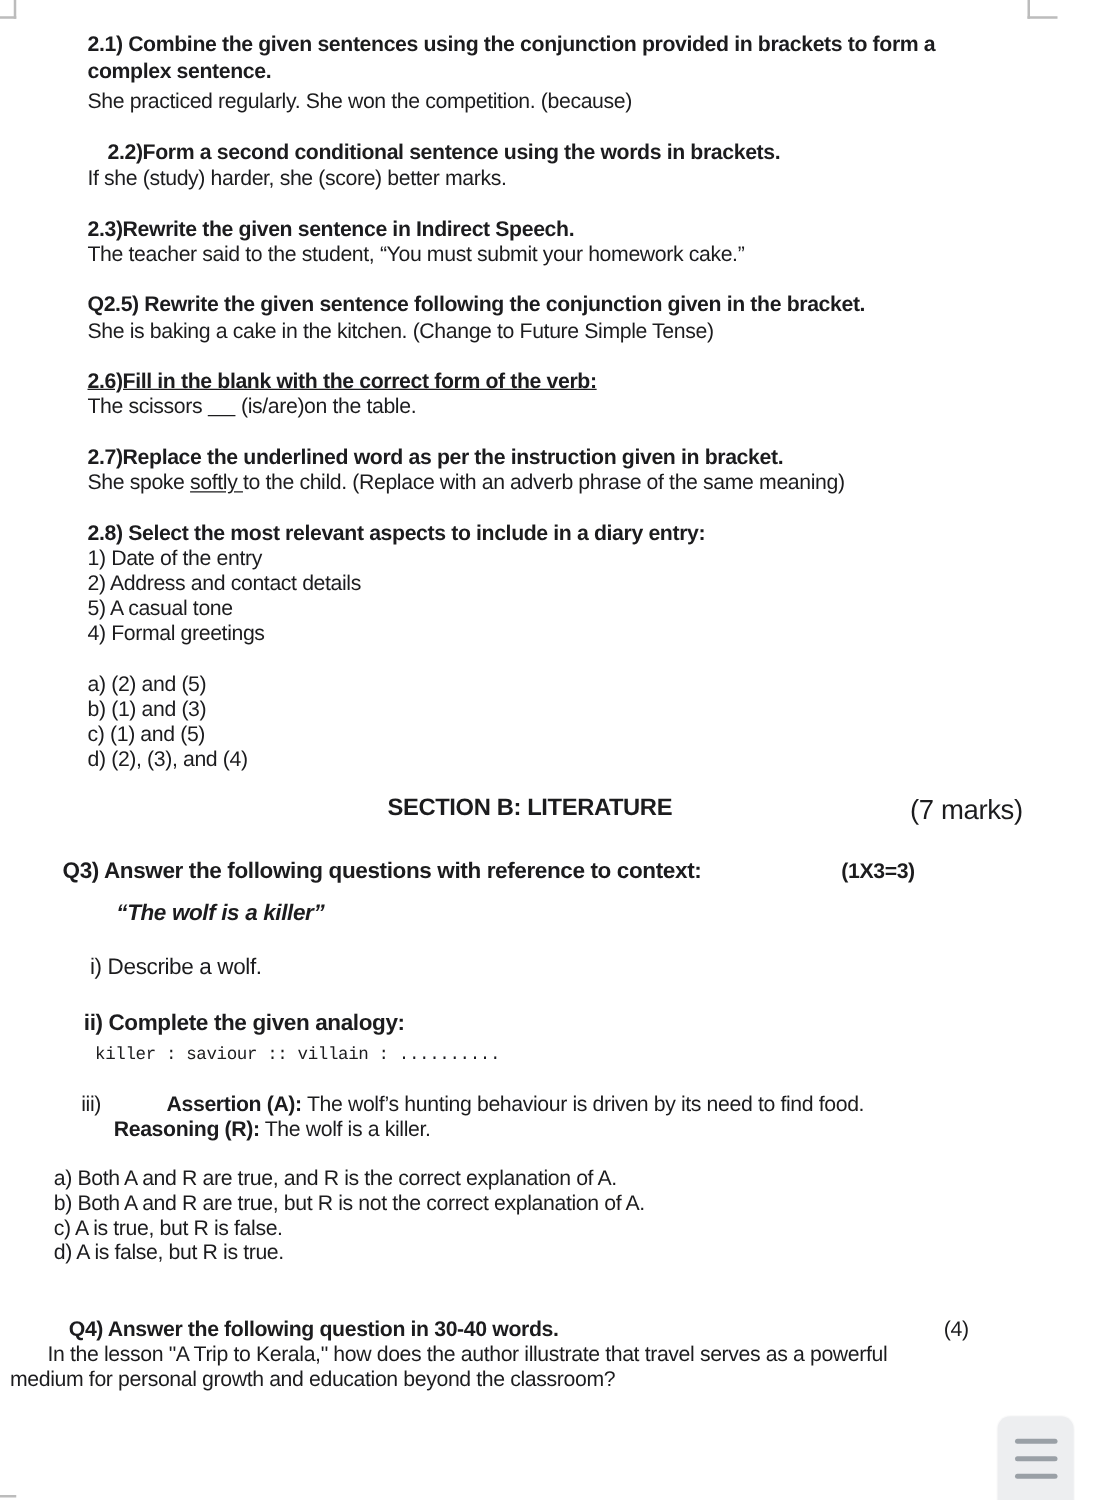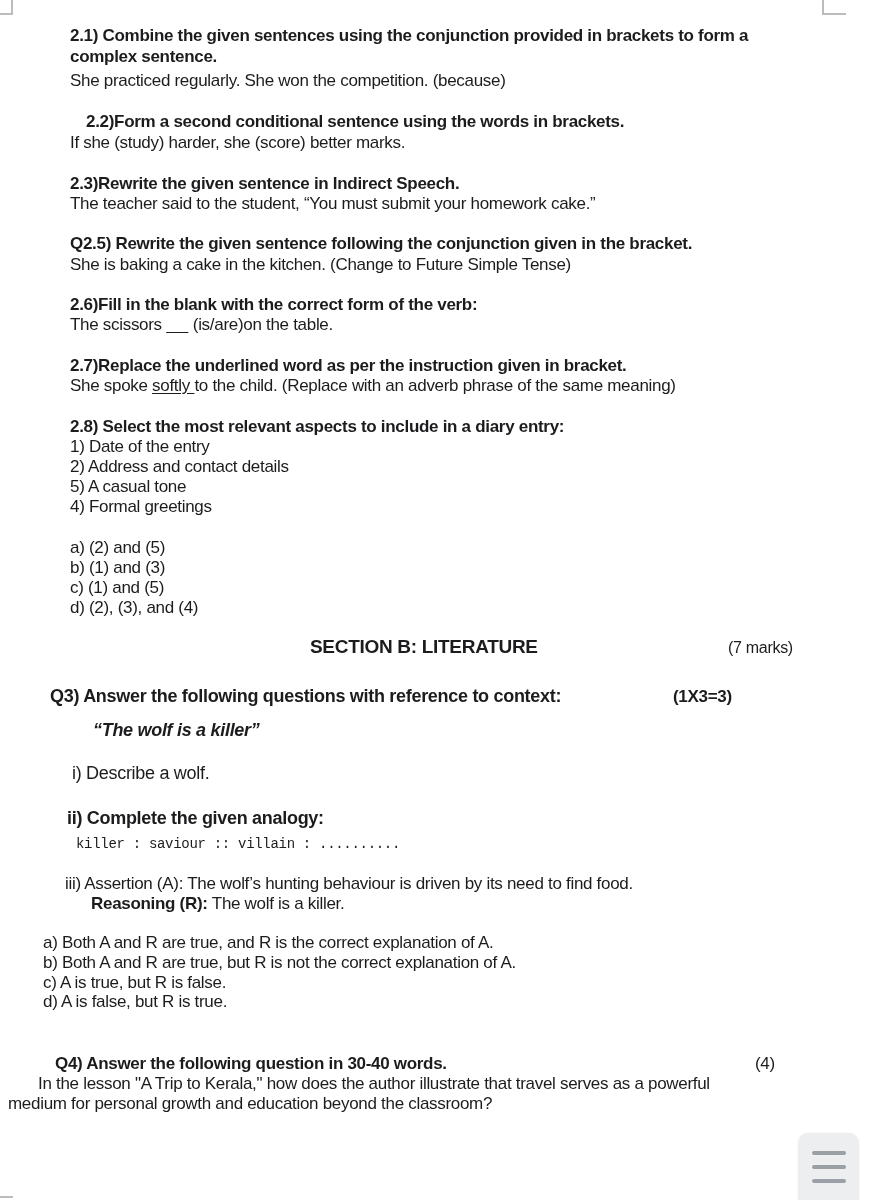--- a/index.html
+++ b/index.html
@@ -84,42 +84,42 @@
   <div class="doc-lines">
       <div class="doc-line" style="top: 26px; left: 70px;"><span style="font-weight: 700;">2.1) Combine the given sentences using the conjunction provided in brackets to form a</span></div>
       <div class="doc-line" style="top: 47px; left: 70px;"><span style="font-weight: 700;">complex sentence.</span></div>
       <div class="doc-line" style="top: 71px; left: 70px;"><span>She practiced regularly. She won the competition. (because)</span></div>
       <div class="doc-line" style="top: 112px; left: 70px;"><span style="font-weight: 700; margin-left: 16px;">2.2)Form a second conditional sentence using the words in brackets.</span></div>
       <div class="doc-line" style="top: 133px; left: 70px;"><span>If she (study) harder, she (score) better marks.</span></div>
       <div class="doc-line" style="top: 174px; left: 70px;"><span style="font-weight: 700;">2.3)Rewrite the given sentence in Indirect Speech.</span></div>
       <div class="doc-line" style="top: 194px; left: 70px;"><span>The teacher said to the student, “You must submit your homework cake.”</span></div>
       <div class="doc-line" style="top: 234px; left: 70px;"><span style="font-weight: 700;">Q2.5) Rewrite the given sentence following the conjunction given in the bracket.</span></div>
       <div class="doc-line" style="top: 255px; left: 70px;"><span>She is baking a cake in the kitchen. (Change to Future Simple Tense)</span></div>
-      <div class="doc-line" style="top: 295px; left: 70px;"><span style="font-weight: 700;">2.6)Fill in the blank with the correct form of the verb:</span></div>
+      <div class="doc-line" style="top: 295px; left: 70px; text-decoration: underline;"><span style="font-weight: 700;">2.6)Fill in the blank with the correct form of the verb:</span></div>
       <div class="doc-line" style="top: 315px; left: 70px;"><span>The scissors </span><span style="text-decoration: underline;">&nbsp;&nbsp;&nbsp;&nbsp;&nbsp;</span><span> (is/are)on the table.</span></div>
       <div class="doc-line" style="top: 356px; left: 70px;"><span style="font-weight: 700;">2.7)Replace the underlined word as per the instruction given in bracket.</span></div>
       <div class="doc-line" style="top: 376px; left: 70px;"><span>She spoke </span><span style="text-decoration: underline;">softly </span><span>to the child. (Replace with an adverb phrase of the same meaning)</span></div>
       <div class="doc-line" style="top: 417px; left: 70px;"><span style="font-weight: 700;">2.8) Select the most relevant aspects to include in a diary entry:</span></div>
       <div class="doc-line" style="top: 437px; left: 70px;"><span>1) Date of the entry</span></div>
       <div class="doc-line" style="top: 457px; left: 70px;"><span>2) Address and contact details</span></div>
       <div class="doc-line" style="top: 477px; left: 70px;"><span>5) A casual tone</span></div>
       <div class="doc-line" style="top: 497px; left: 70px;"><span>4)  Formal greetings</span></div>
       <div class="doc-line" style="top: 538px; left: 70px;"><span>a) (2) and (5)</span></div>
       <div class="doc-line" style="top: 558px; left: 70px;"><span>b) (1) and (3)</span></div>
       <div class="doc-line" style="top: 578px; left: 70px;"><span>c) (1) and (5)</span></div>
       <div class="doc-line" style="top: 598px; left: 70px;"><span>d) (2), (3), and (4)</span></div>
       <div class="doc-line" style="top: 637px; left: 310px; font-size: 19px;"><span style="font-weight: 700;">SECTION B: LITERATURE</span></div>
-      <div class="doc-line" style="top: 638px; left: 728px; font-size: 16px;"><span>(7 marks)</span></div>
+      <div class="doc-line" style="top: 638px; left: 728px; font-size: 22px;"><span>(7 marks)</span></div>
       <div class="doc-line" style="top: 686px; left: 50px; font-size: 18px;"><span style="font-weight: 700;">Q3) Answer the following questions with reference to context:</span></div>
       <div class="doc-line" style="top: 687px; left: 673px; font-size: 17px;"><span style="font-weight: 700;">(1X3=3)</span></div>
       <div class="doc-line" style="top: 720px; left: 93px; font-size: 18px;"><span style="font-weight: 700; font-style: italic;">“The wolf is a killer”</span></div>
       <div class="doc-line" style="top: 763px; left: 72px; font-size: 18px;"><span>i) Describe a wolf.</span></div>
       <div class="doc-line" style="top: 808px; left: 67px; font-size: 18px;"><span style="font-weight: 700; margin-top: 32px;">ii) Complete the given analogy:</span></div>
       <div class="doc-line" style="top: 834px; left: 76px; font-size: 14px; font-family: Liberation Mono, monospace;"><span>killer : saviour :: villain : ..........</span></div>
-      <div class="doc-line" style="top: 874px; left: 65px;"><span>iii) </span><span style="font-weight: 400;">Assertion (A):</span><span> The wolf’s hunting behaviour is driven by its need to find food.</span></div>
+      <div class="doc-line" style="top: 874px; left: 65px;"><span>iii) </span><span style="font-weight: 700; margin-left: 48px;">Assertion (A):</span><span> The wolf’s hunting behaviour is driven by its need to find food.</span></div>
       <div class="doc-line" style="top: 894px; left: 91px;"><span style="font-weight: 700;">Reasoning (R):</span><span> The wolf is a killer.</span></div>
       <div class="doc-line" style="top: 933px; left: 43px;"><span>a) Both A and R are true, and R is the correct explanation of A.</span></div>
       <div class="doc-line" style="top: 953px; left: 43px;"><span>b) Both A and R are true, but R is not the correct explanation of A.</span></div>
       <div class="doc-line" style="top: 973px; left: 43px;"><span>c) A is true, but R is false.</span></div>
       <div class="doc-line" style="top: 992px; left: 43px;"><span>d) A is false, but R is true.</span></div>
       <div class="doc-line" style="top: 1054px; left: 55px;"><span style="font-weight: 700;">Q4) Answer the following question in 30-40 words.</span></div>
       <div class="doc-line" style="top: 1054px; left: 755px;"><span>(4)</span></div>
       <div class="doc-line" style="top: 1074px; left: 38px;"><span>In the lesson "A Trip to Kerala," how does the author illustrate that travel serves as a powerful</span></div>
       <div class="doc-line" style="top: 1094px; left: 8px;"><span>medium for personal growth and education beyond the classroom?</span></div>
     </div>

